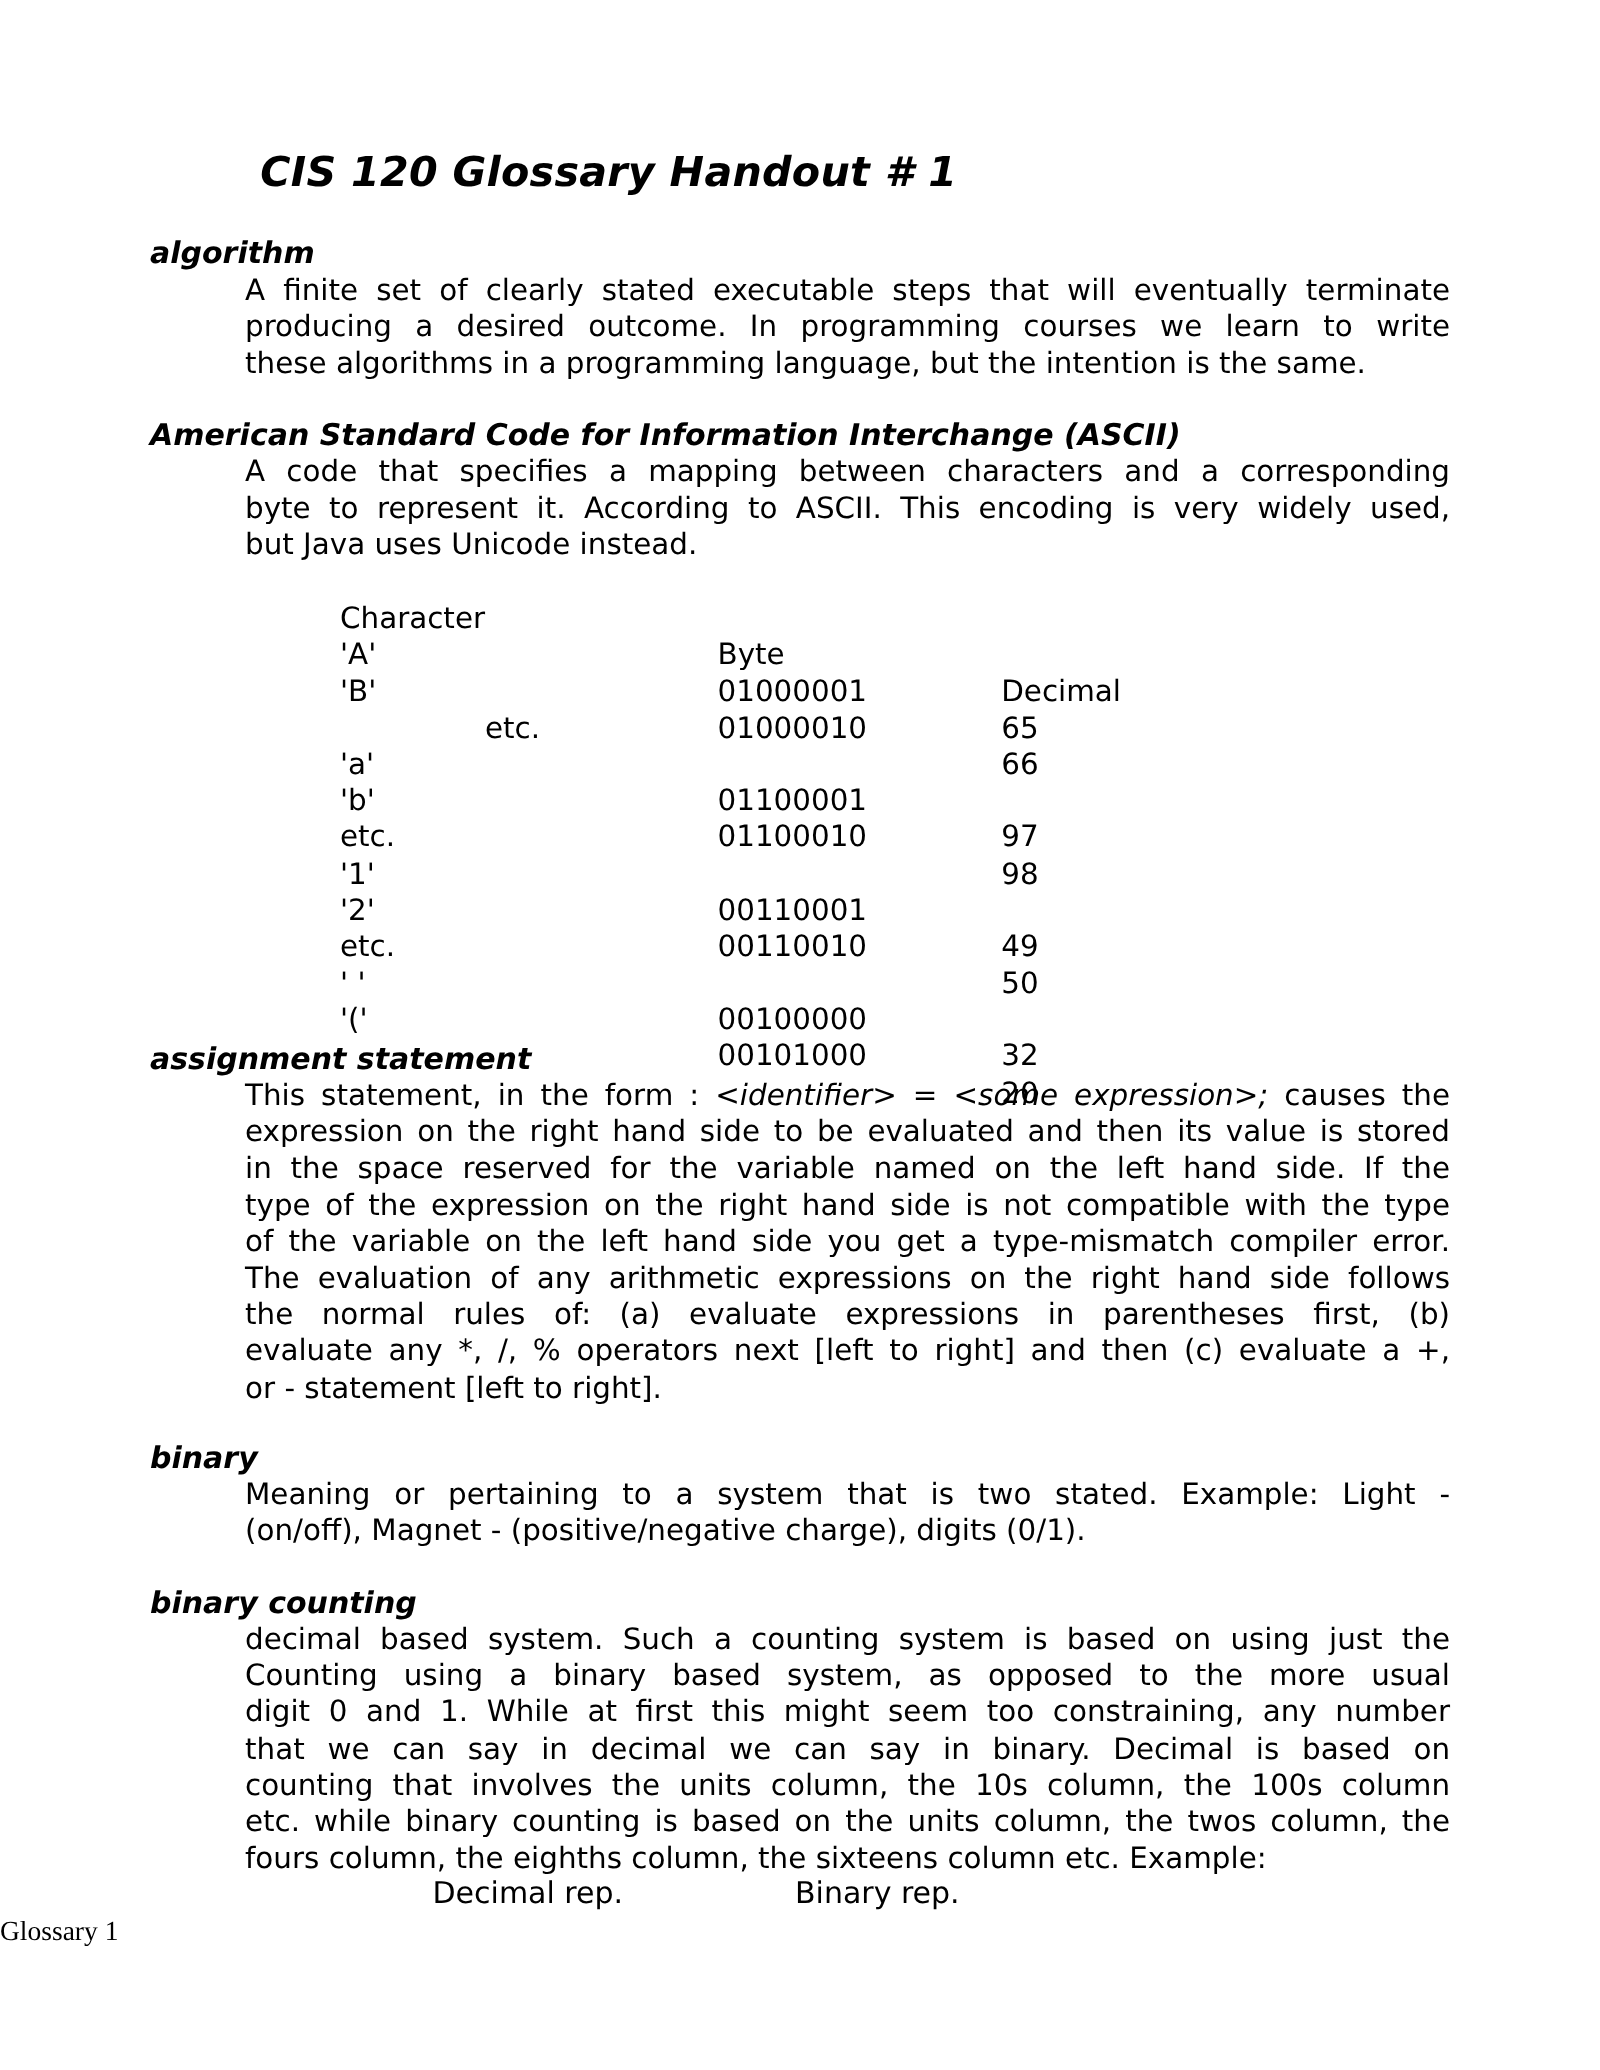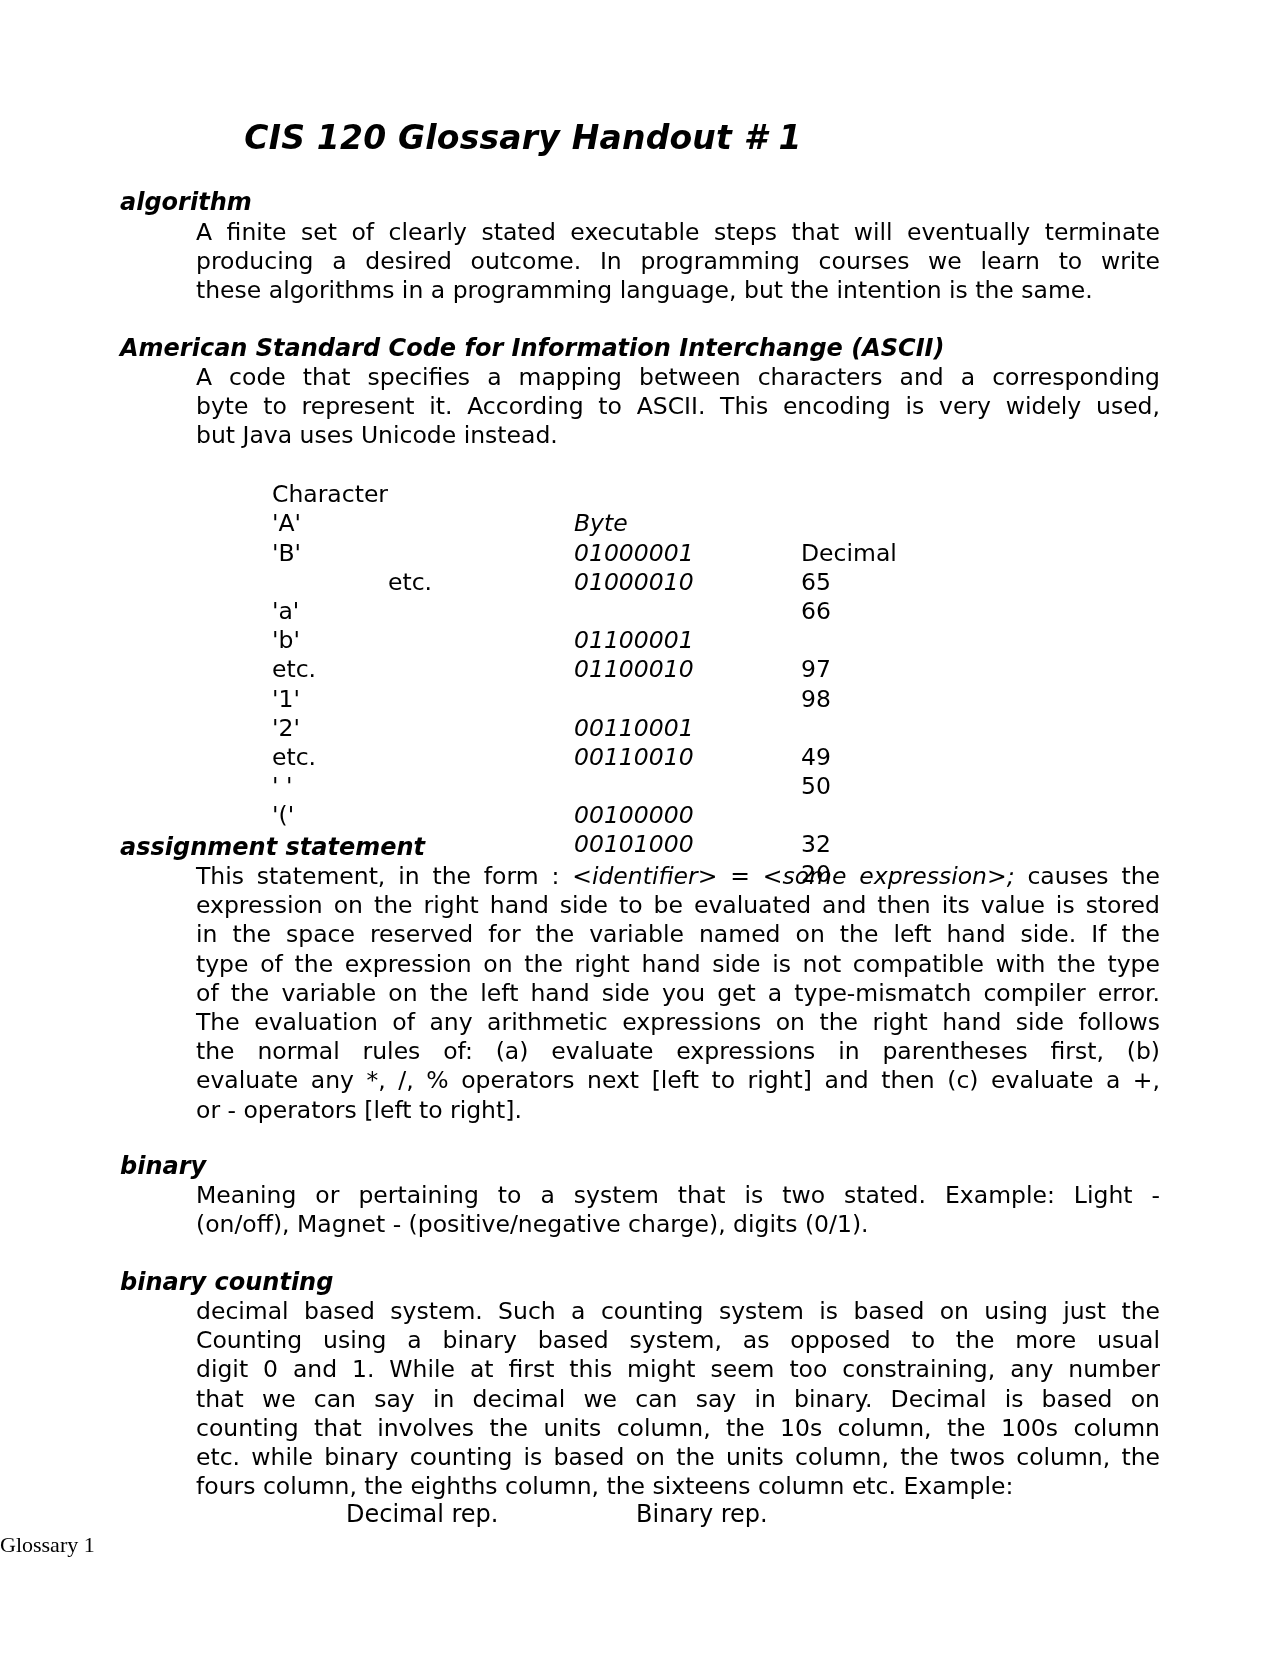--- a/index.html
+++ b/index.html
@@ -1,42 +1,42 @@
 <!DOCTYPE html>
 <html><head>
 <meta charset="utf-8">
 <style>
   html, body { margin: 0; padding: 0; background: #ffffff; }
   body { width: 1280px; height: 1656px; position: relative; overflow: hidden; color: #000; }
   .page { position: absolute; left: 0; top: 0; width: 1280px; height: 1656px; }
   .title {
     position: absolute; left: 0; top: 118px; width: 1032px; text-align: center;
     font-family: "DejaVu Sans", sans-serif; font-weight: bold; font-style: italic;
-    font-size: 33px; letter-spacing: 0.2px; padding-right: 58px; box-sizing: border-box; margin-left: 36px;
+    font-size: 33px; letter-spacing: 0.2px; padding-right: 58px; box-sizing: border-box;
   }
   .term {
     position: absolute; left: 120px;
     font-family: "DejaVu Sans", sans-serif; font-weight: bold; font-style: italic;
     font-size: 24px; line-height: 29px;
   }
   .def {
     position: absolute; left: 196px; width: 964px;
     font-family: "DejaVu Sans", sans-serif; font-size: 23.5px; line-height: 29.2px;
     text-align: justify;
   }
   .line { display: block; text-align: justify; text-align-last: justify; }
   .line.end { text-align-last: left; }
   .tbl {
     position: absolute; left: 272px;
     font-family: "DejaVu Sans", sans-serif; font-size: 23.5px; line-height: 29.2px;
   }
   .row { position: relative; height: 29.2px; white-space: pre; }
   .c1 { position: absolute; left: 0; }
   .c1.indent { left: 116px; }
-  .c2 { position: absolute; left: 302px; font-style: italic; }
+  .c2 { position: absolute; left: 302px; }
   .c3 { position: absolute; left: 529px; }
   .example-head {
     position: absolute; top: 1500px;
     font-family: "DejaVu Sans", sans-serif; font-size: 24px;
   }
   .footer {
     position: absolute; left: 0; width: 1280px; top: 1532px; 
     font-family: "Liberation Serif", serif; font-size: 22px;
     padding-right: 20px; box-sizing: border-box;
   }
@@ -123,21 +123,21 @@
   <div class="term" style="top:833px;">assignment statement</div>
   <div class="def" style="top:862px;">
     <span class="line"><span>This statement, in the form : </span><em>&lt;identifier&gt; = &lt;some expression&gt;;</em><span> causes the</span></span>
     <span class="line">expression on the right hand side to be evaluated and then its value is stored</span>
     <span class="line">in the space reserved for the variable named on the left hand side.  If the</span>
     <span class="line">type of the expression on the right hand side is not compatible with the type</span>
     <span class="line">of the variable on the left hand side you get a type-mismatch compiler error.</span>
     <span class="line">The evaluation of any arithmetic expressions on the right hand side follows</span>
     <span class="line">the normal rules of: (a) evaluate expressions in parentheses first, (b)</span>
     <span class="line">evaluate any *, /, % operators next [left to right] and then (c) evaluate a +,</span>
-    <span class="line end">or - operators [left to right].</span>
+    <span class="line end">or - statement [left to right].</span>
   </div>
 
   <div class="term" style="top:1152px;">binary</div>
   <div class="def" style="top:1181px;">
     <span class="line">Meaning or pertaining to a system that is two stated. Example: Light -</span>
     <span class="line end">(on/off), Magnet - (positive/negative charge), digits (0/1).</span>
   </div>
 
   <div class="term" style="top:1268px;">binary counting</div>
   <div class="def" style="top:1297px;">

